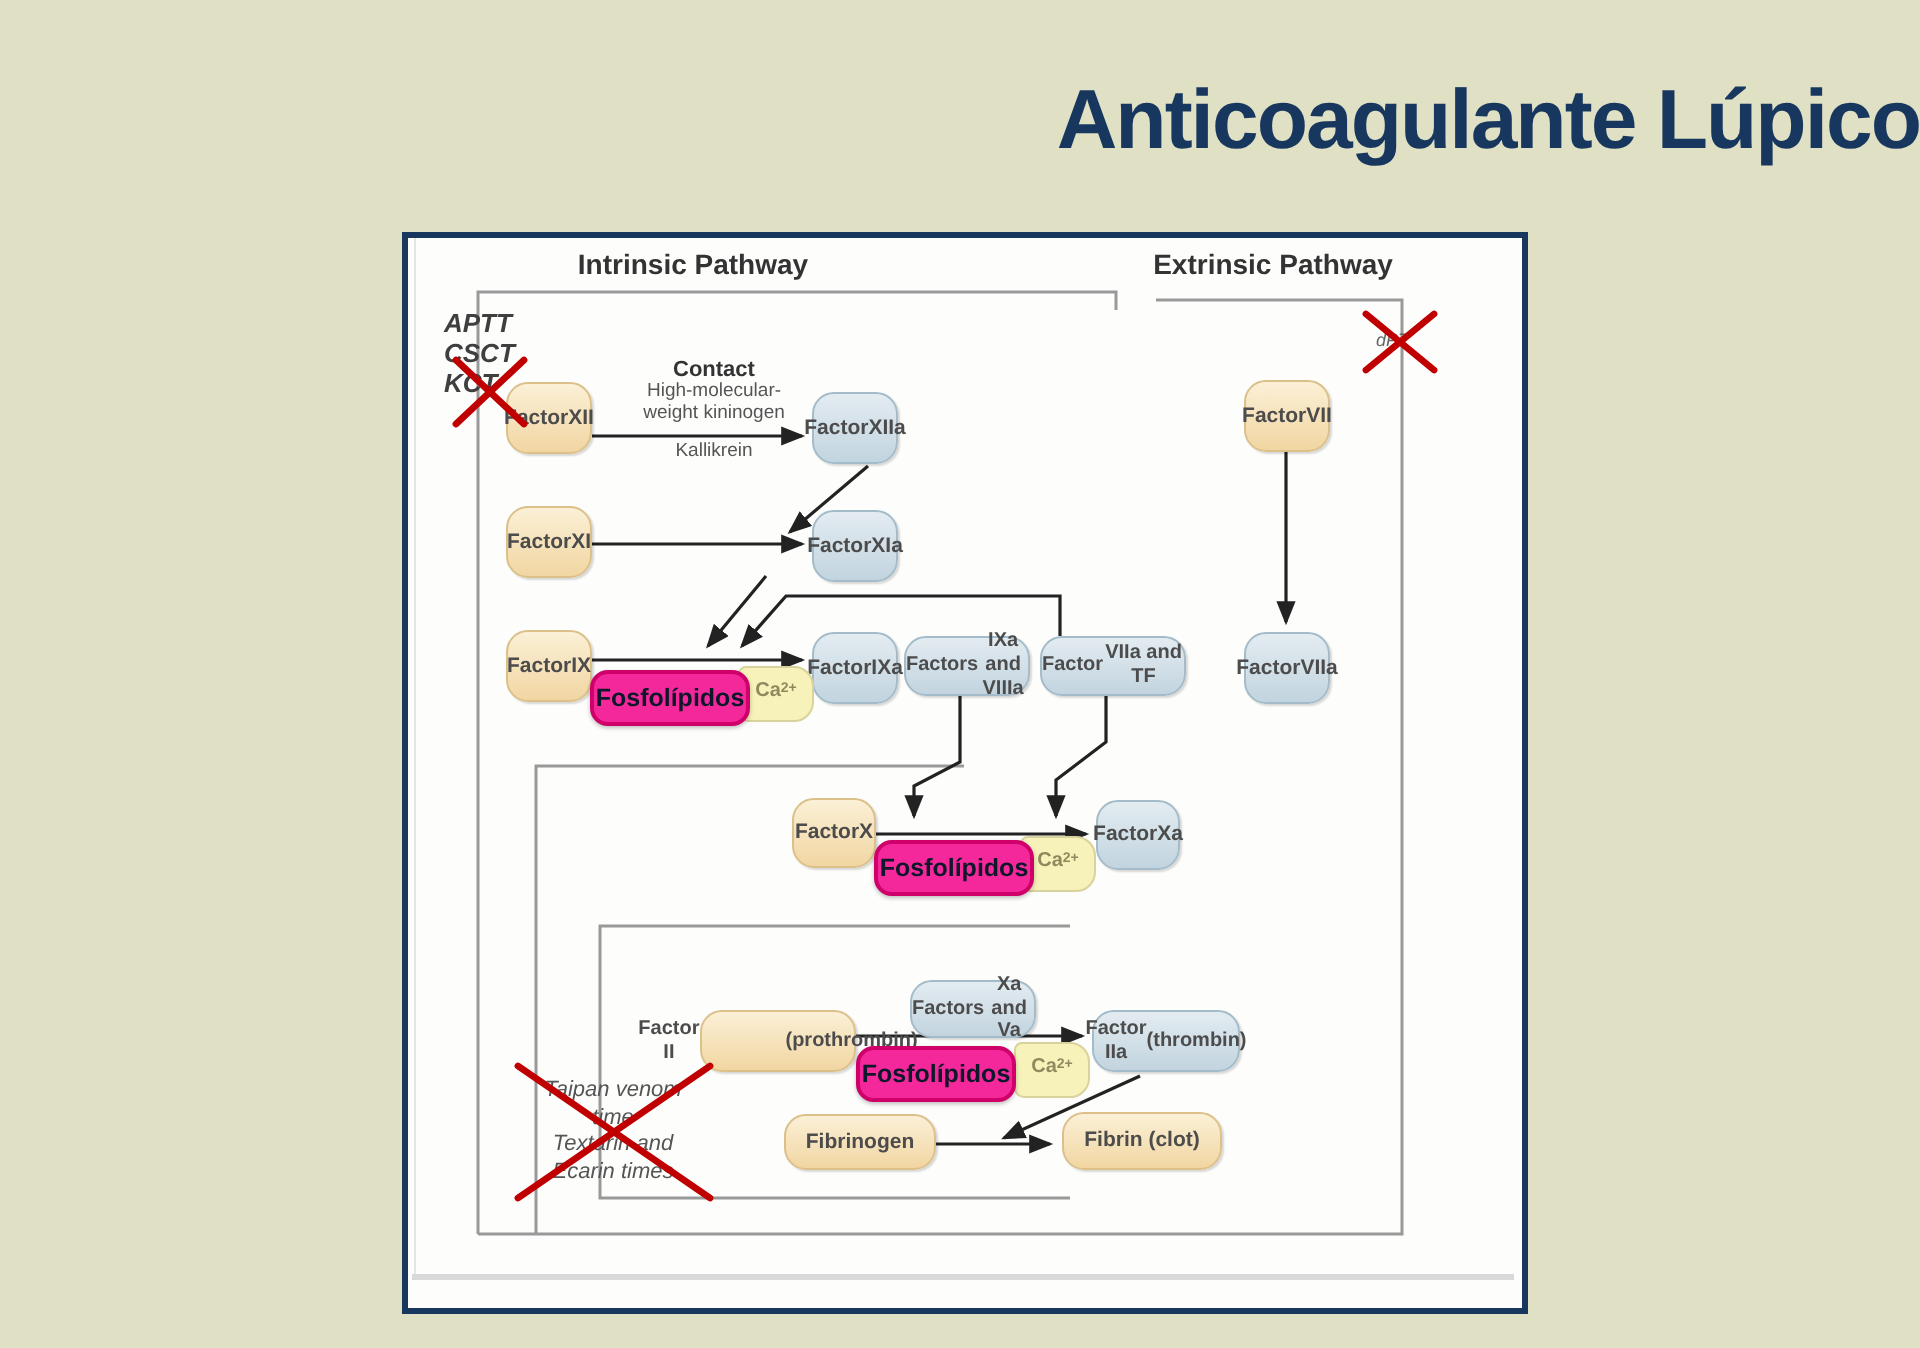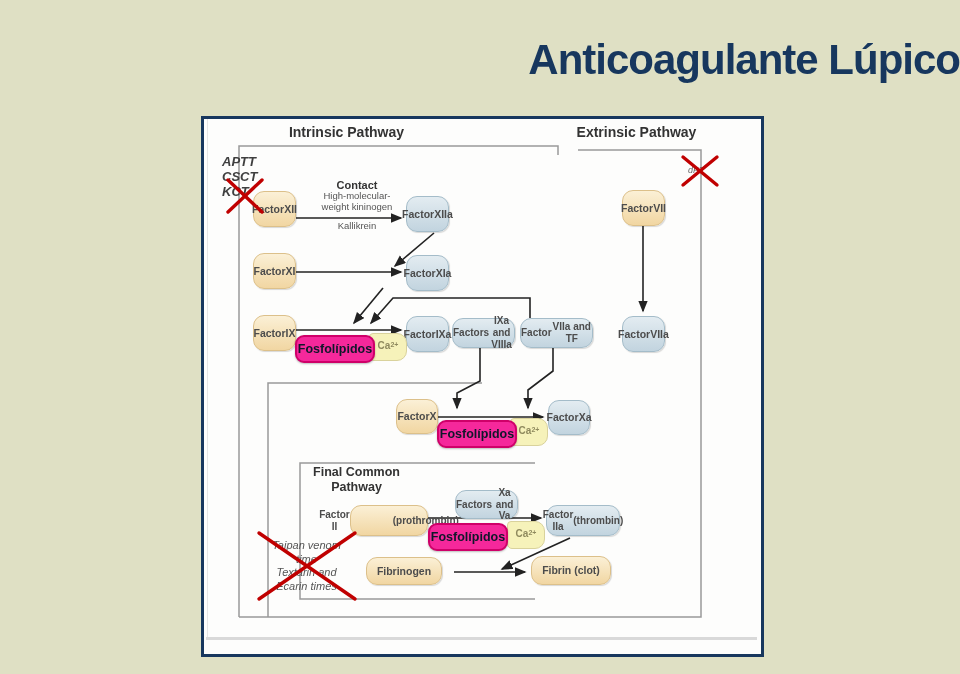--- a/index.html
+++ b/index.html
@@ -106,24 +106,20 @@
   <div class="txt small-note" style="left:484px; top:46px;">dPT</div>
 
   <div class="txt" style="left:103px; top:60px; width:100px; text-align:center;">
     <div class="contact-l1">Contact</div>
     <div class="contact-sub">High-molecular-</div>
     <div class="contact-sub">weight kininogen</div>
   </div>
   <div class="txt contact-sub" style="left:103px; top:102px; width:100px; text-align:center;">Kallikrein</div>
 
 
-  <div class="txt fcp" style="left:90px; top:346px; width:125px;">
-    <div>Final Common</div>
-    <div>Pathway</div>
-  </div>
 
   <div class="txt taipan" style="left:45px; top:420px; width:115px;">
     <div>Taipan venom</div>
     <div>time</div>
     <div>Textarin and</div>
     <div>Ecarin times</div>
   </div>
 
   <div class="box tan" style="left:49px;  top:72px;  width:43px; height:36px;">
     <span>Factor</span>
@@ -178,21 +174,21 @@
       <span>Xa and Va</span>
   </div>
   <div class="box tan" style="left:146px; top:386px; width:78px; height:31px; font-size:10px;gap:43px;">
     <span>Factor II</span>
       <span>(prothrombin)</span>
   </div>
   <div class="box blue" style="left:342px; top:386px; width:74px; height:31px; font-size:10px;">
     <span>Factor IIa</span>
       <span>(thrombin)</span>
   </div>
-  <div class="box tan" style="left:162px; top:438px; width:76px; height:28px;">
+  <div class="box tan" style="left:188px; top:438px; width:76px; height:28px;">
     <span>Fibrinogen</span>
   </div>
   <div class="box tan" style="left:327px; top:437px; width:80px; height:29px;">
     <span>Fibrin (clot)</span>
   </div>
 
   <div class="ca" style="left:165px; top:214px; width:38px; height:28px;">
     <span>Ca</span>
       <sup>2+</sup>
   </div>

